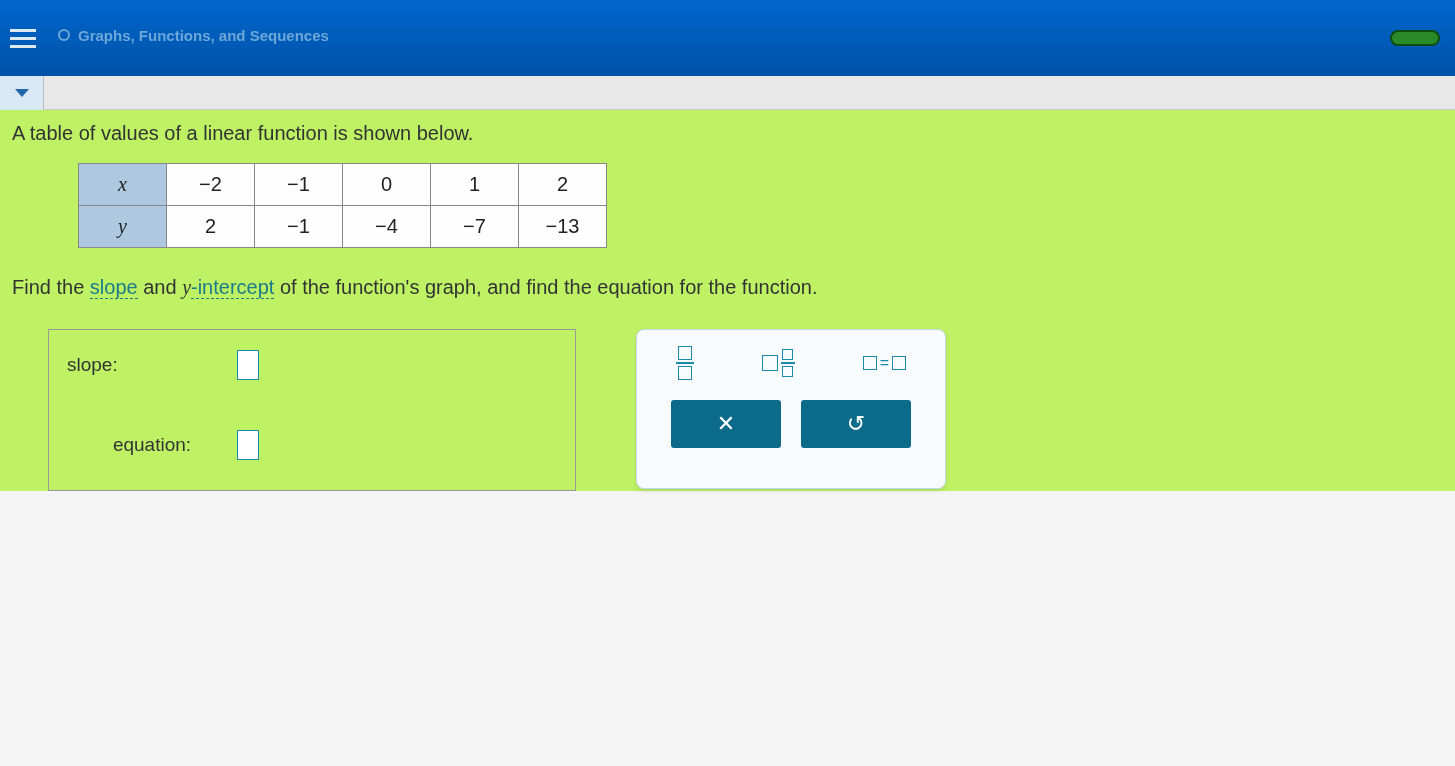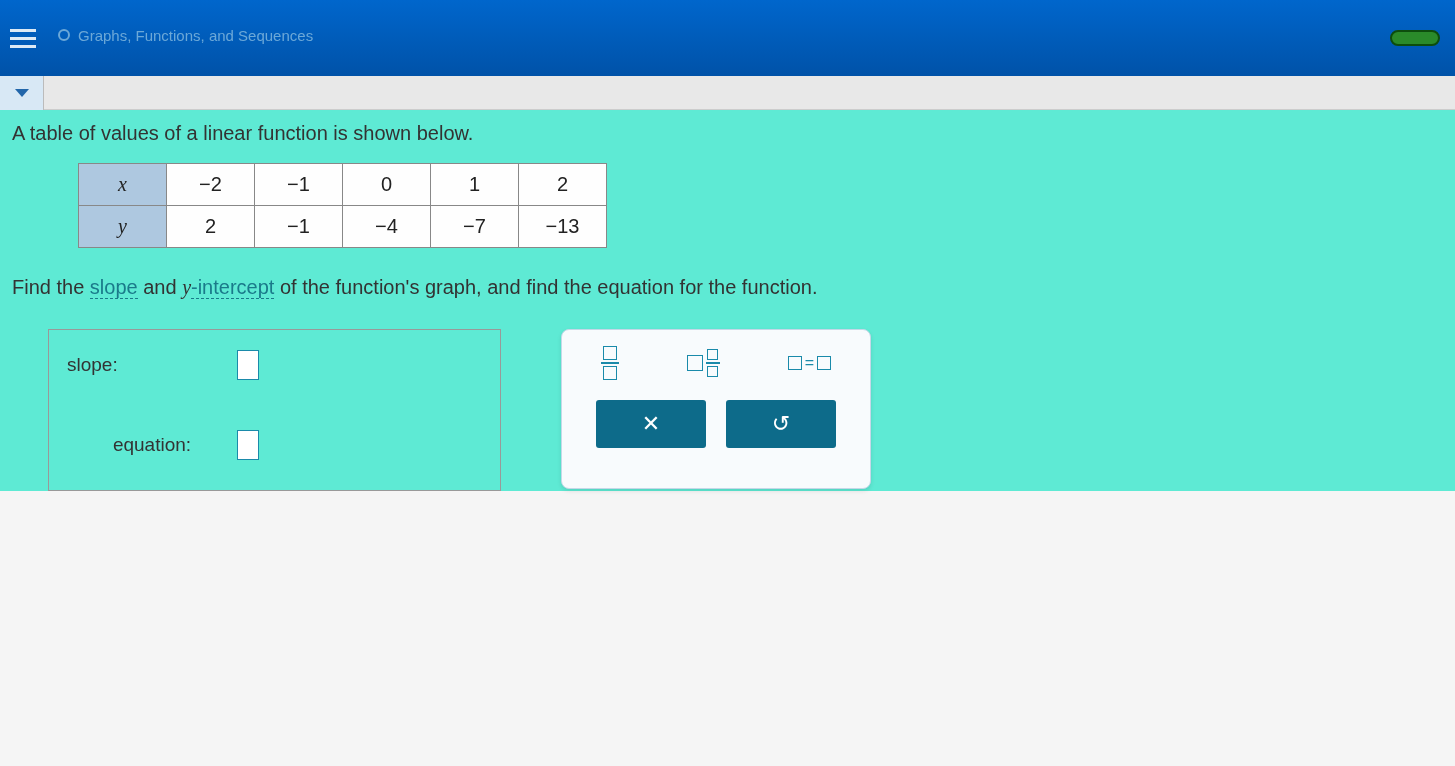--- a/index.html
+++ b/index.html
@@ -33,20 +33,21 @@
       margin-right: 18px;
     }
     .hamburger span {
       display: block;
       height: 3px;
       background: #dce9f5;
       width: 26px;
     }
     .header-text {
       flex: 1;
+      font-weight: bold;
     }
     .breadcrumb {
       color: #6ba8d8;
       font-size: 15px;
       margin-bottom: 6px;
       display: flex;
       align-items: center;
       gap: 8px;
     }
     .breadcrumb-circle {
@@ -89,21 +90,21 @@
     }
     .chevron-down {
       width: 0;
       height: 0;
       border-left: 7px solid transparent;
       border-right: 7px solid transparent;
       border-top: 8px solid #2266aa;
     }
     .content {
       padding: 0;
-      background: #5eead4;
+      background: #bef264;
     }
     .intro-text {
       font-size: 20px;
       color: #333;
       padding: 12px 12px 18px 12px;
       border-bottom: none;
     }
     .data-table {
       margin-left: 78px;
       border-collapse: collapse;
@@ -141,21 +142,21 @@
       font-style: italic;
       font-family: 'Times New Roman', serif;
     }
     .answer-area {
       display: flex;
       gap: 60px;
       padding-left: 48px;
     }
     .answer-box {
       border: 1px solid #999;
-      width: 453px;
+      width: 528px;
       padding: 20px 18px;
     }
     .answer-row {
       display: flex;
       align-items: center;
       margin-bottom: 50px;
     }
     .answer-row:last-child {
       margin-bottom: 10px;
       text-align: center;

